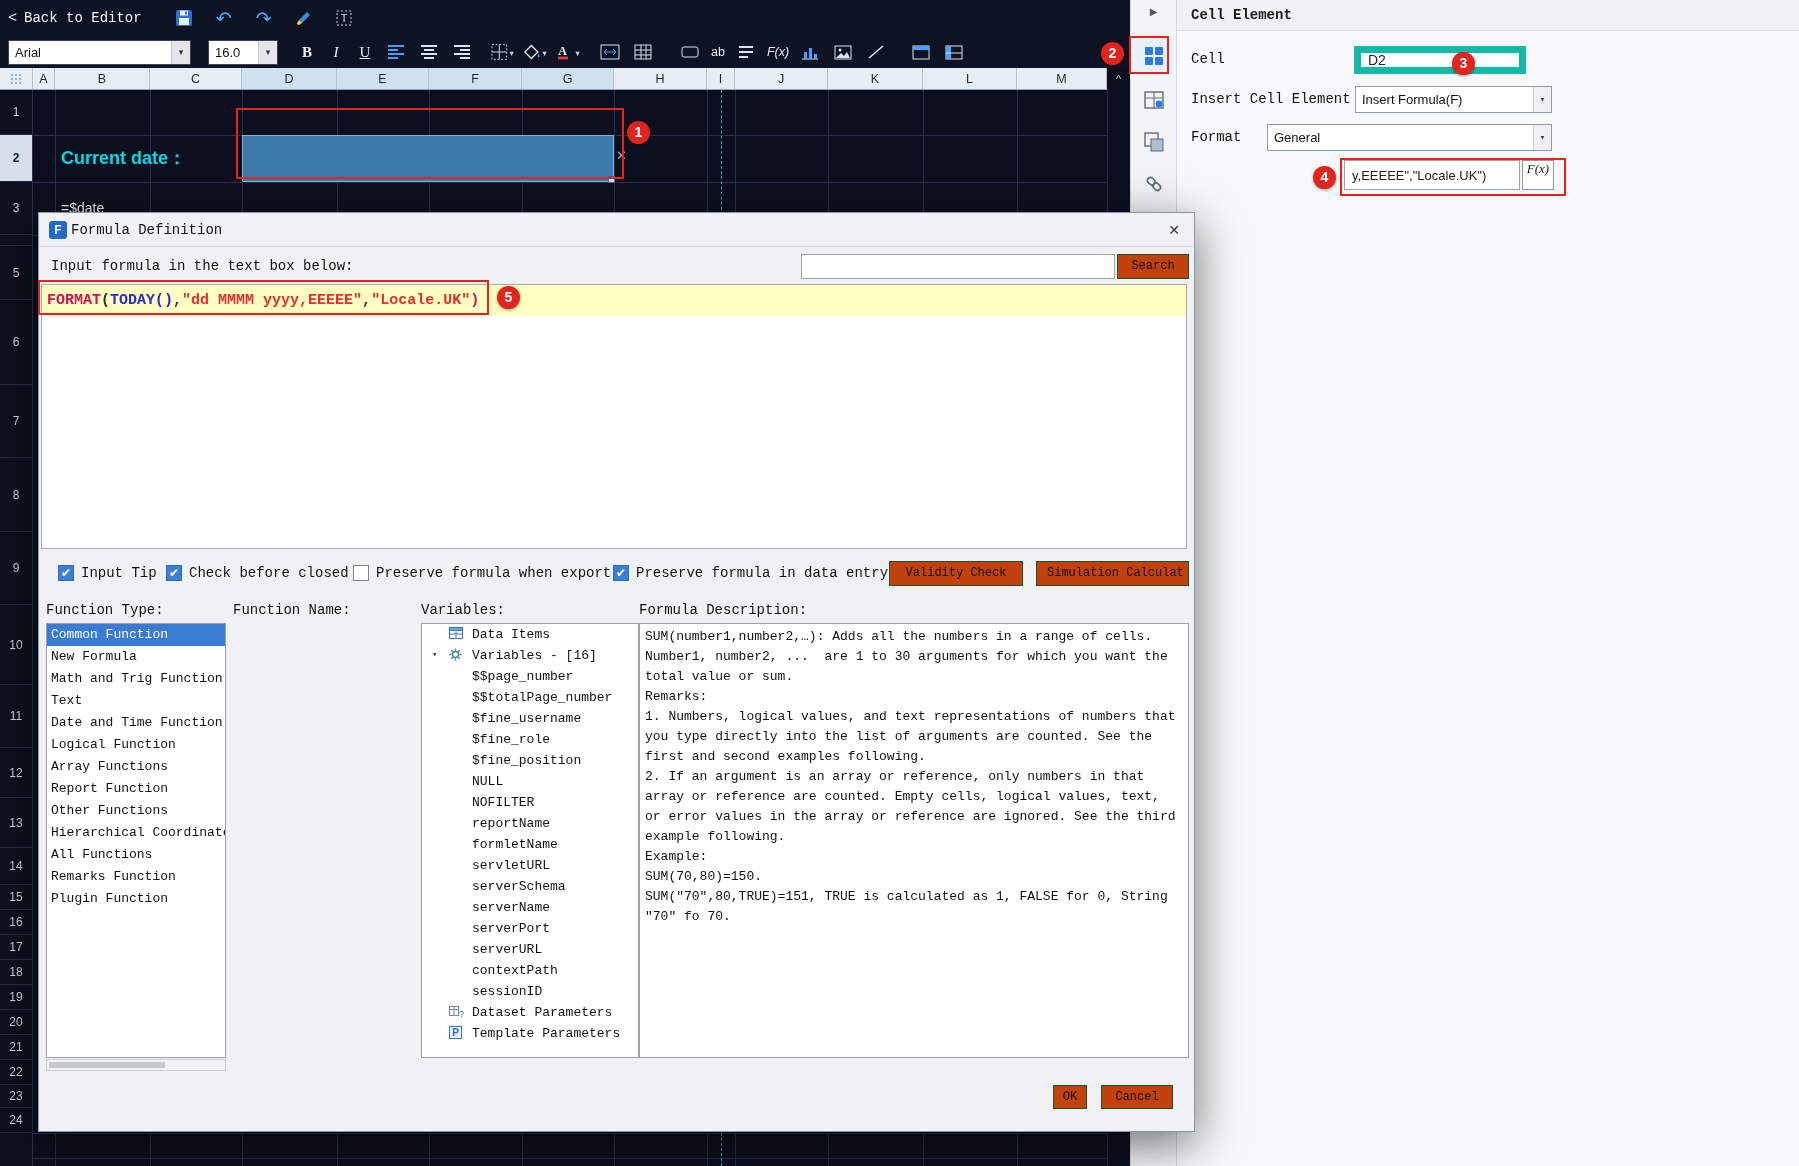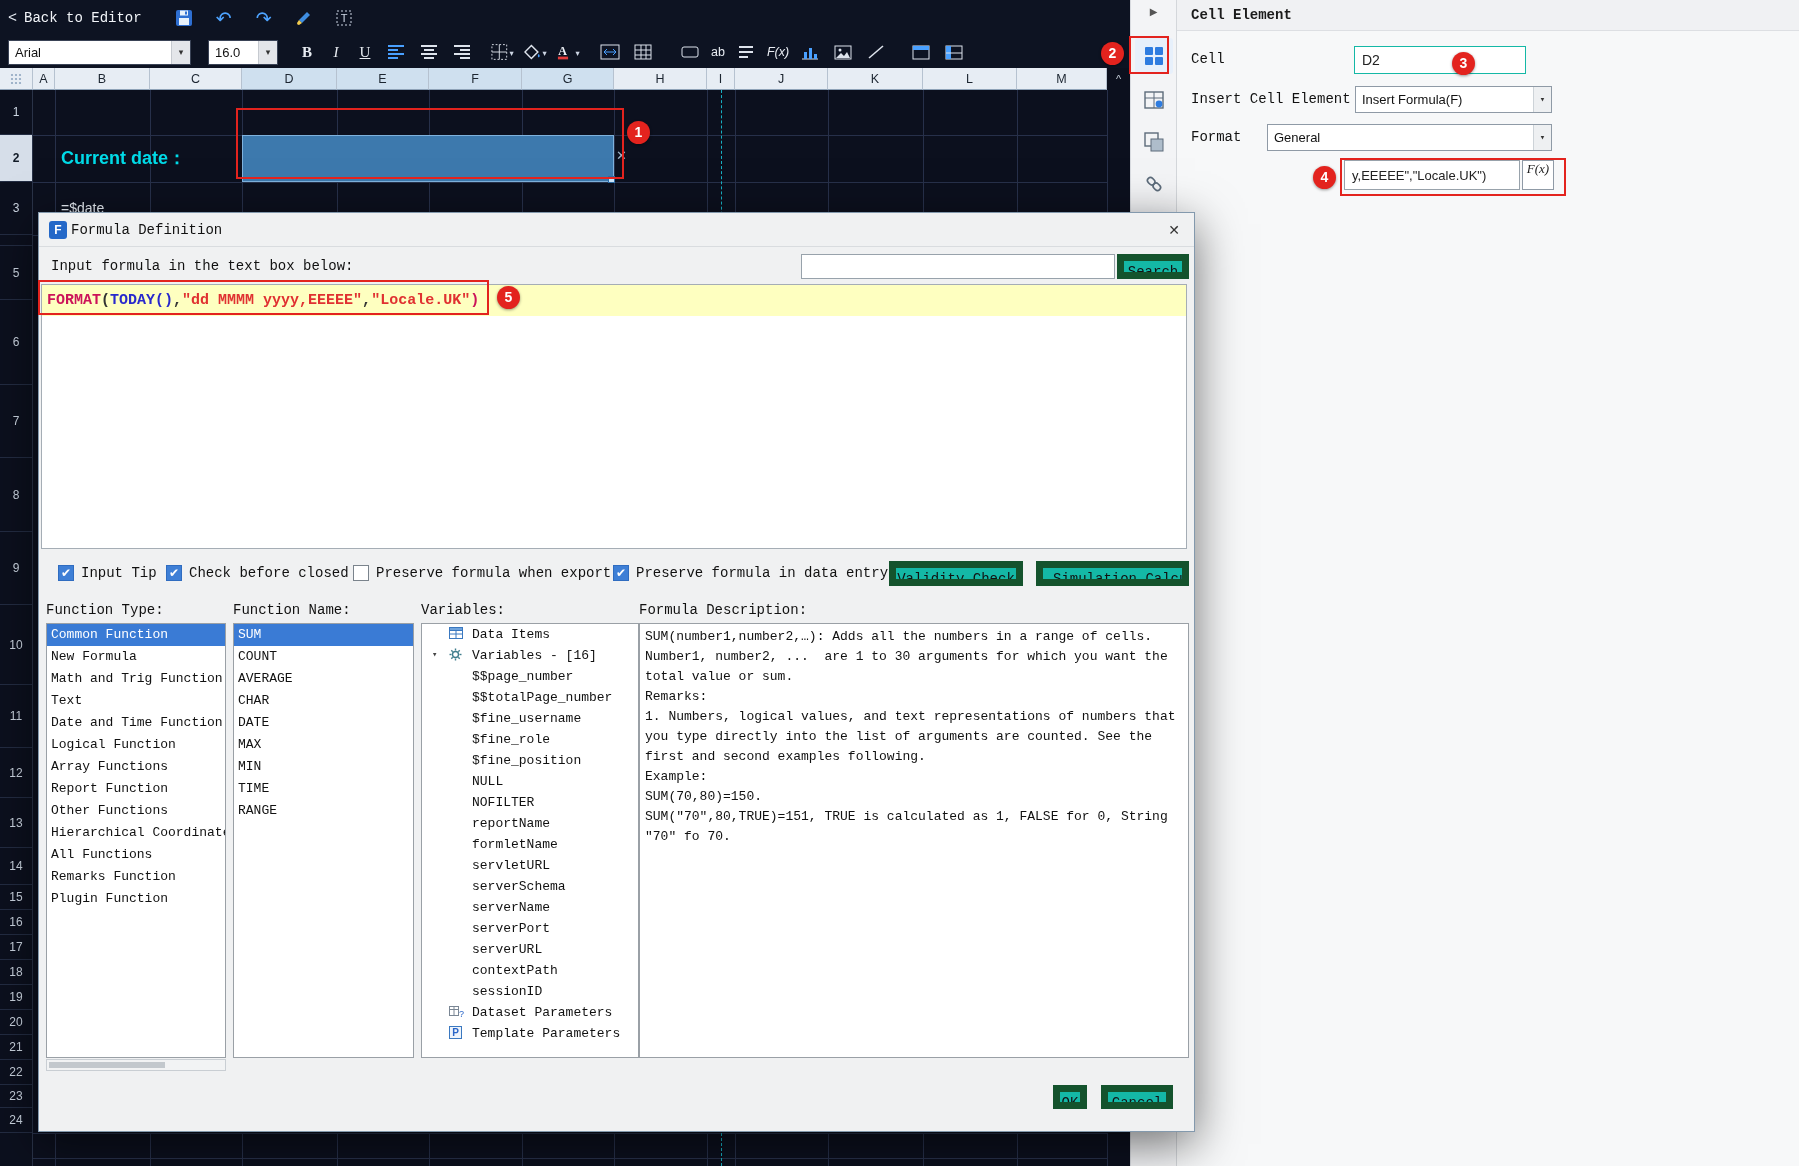--- a/index.html
+++ b/index.html
@@ -51,38 +51,38 @@
 .slot{position:absolute;left:4px;width:38px;height:36px;display:flex;align-items:center;justify-content:center}
 .s1{top:38px;background:#e7f0fb;border-radius:3px}
 .s2{top:82px}.s3{top:124px}.s4{top:166px}
 
 
 .panel{position:absolute;left:1176px;top:0;width:623px;height:1166px;background:#f7f8f9;border-left:1px solid #d4d7db;z-index:3;font-family:"Liberation Mono","DejaVu Sans Mono",monospace}
 .phead{height:31px;background:#f0f1f3;border-bottom:1px solid #dddfe3;line-height:31px;padding-left:14px;font-size:14px;font-weight:bold;color:#1b1b1b}
 .plabel{position:absolute;font-size:14px;color:#111;height:27px;line-height:27px;white-space:nowrap}
 .pl1{left:14px;top:46px}.pl2{left:14px;top:86px}.pl3{left:14px;top:124px}
 .pinput{position:absolute;background:#fff;display:flex;align-items:center;padding:0 7px;font-family:"Liberation Sans",sans-serif;overflow:hidden;white-space:nowrap}
-.cellinput{left:177px;top:46px;width:172px;height:28px;border:1px solid #14b8a6;font-size:14px;color:#222}
+.cellinput{left:177px;top:46px;width:172px;height:28px;border:7px solid #14b8a6;font-size:14px;color:#222}
 .ftail{left:167px;top:160px;width:176px;height:30px;border:1px solid #98a2ab;font-size:13px;color:#222}
 .pcombo{position:absolute;background:#fff;border:1px solid #8f9aa6;display:flex}
 .pc1{left:178px;top:86px;width:197px;height:27px}
 .pc2{left:90px;top:124px;width:285px;height:27px}
 .pcombo .cval{flex:1;padding:0 6px;line-height:25px;font-size:13px;color:#111;white-space:nowrap;overflow:hidden;font-family:Liberation Sans, sans-serif}
 .pcombo .carr{width:18px;border-left:1px solid #cdd3d8;background:#eef0f2}
 .pfx{position:absolute;left:345px;top:160px;width:32px;height:30px;background:#fff;border:1px solid #8f9aa6;text-align:center;line-height:28px;font:italic 13px "Liberation Serif",serif;color:#222}
 
 
 .dialog{position:absolute;left:38px;top:212px;width:1157px;height:920px;background:#f0f1f2;border:1px solid #8399ad;box-shadow:0 12px 44px rgba(0,0,0,.55);z-index:50;font-family:"Liberation Mono","DejaVu Sans Mono",monospace}
 .dtitle{position:absolute;left:0;top:0;right:0;height:34px;background:#f0f1f2;border-bottom:1px solid #d9dcdf;display:flex;align-items:center;padding-left:10px}
 .dlogo{width:18px;height:18px;background:#2468c8;border-radius:3px;color:#fff;font:bold 12px/18px "Liberation Sans",sans-serif;text-align:center}
 .dtext{margin-left:4px;font-size:14px;color:#111}
 .dclose{position:absolute;right:14px;top:9px;font-size:14px;color:#333;font-family:"DejaVu Sans",sans-serif}
 .dprompt{position:absolute;left:12px;top:40px;height:26px;line-height:26px;font-size:14px;color:#111}
 .dsearch{position:absolute;left:762px;top:41px;width:314px;height:25px;background:#fff;border:1px solid #98a2ab}
-.dbtn{position:absolute;background:#14b8a6;border:7px solid #14532d;text-align:center;font-size:14px;color:#111;overflow:hidden;white-space:nowrap}
+.dbtn{position:absolute;background:#c2410c;border:1px solid #14532d;text-align:center;font-size:12px;color:#111;overflow:hidden;white-space:nowrap}
 .searchbtn{left:1078px;top:41px;width:72px;height:25px;line-height:23px}
 .editor{position:absolute;left:2px;top:71px;width:1146px;height:265px;background:#fff;border:1px solid #a5adb5}
 .fline{height:31px;background:#feffc0;line-height:31px;padding-left:5px;font-size:15px;font-weight:bold;white-space:pre}
 .cbrow{position:absolute;left:0;top:348px;width:100%;height:25px}
 .cbitem{position:absolute;top:1px;display:flex;align-items:center;gap:7px;height:22px}
 .cbox{width:16px;height:16px;background:#fff;border:1px solid #7a838c;font:bold 12px/15px "DejaVu Sans",sans-serif;text-align:center;color:#fff;flex:none}
 .cbox.on{background:#3e7fd6;border-color:#2f6cc0}
 .cblabel{font-size:14px;color:#111;white-space:nowrap}
 .validity{left:850px;top:348px;width:134px;height:25px;line-height:23px}
 .simulation{left:997px;top:348px;width:153px;height:25px;line-height:23px;text-align:left;padding-left:10px}
@@ -484,31 +484,20 @@
         <div class="litem">Report Function</div>
         <div class="litem">Other Functions</div>
         <div class="litem">Hierarchical Coordinate</div>
         <div class="litem">All Functions</div>
         <div class="litem">Remarks Function</div>
         <div class="litem">Plugin Function</div>
       </div>
     <div class="hscroll">
         <div class="hthumb"></div>
       </div>
-    <div class="lbox fnlist">
-        <div class="litem sel">SUM</div>
-        <div class="litem">COUNT</div>
-        <div class="litem">AVERAGE</div>
-        <div class="litem">CHAR</div>
-        <div class="litem">DATE</div>
-        <div class="litem">MAX</div>
-        <div class="litem">MIN</div>
-        <div class="litem">TIME</div>
-        <div class="litem">RANGE</div>
-      </div>
     <div class="lbox varbox">
         <div class="trow">
           <div class="ticn"><svg width="14" height="12" viewBox="0 0 14 12">
               <rect x="0.5" y="0.5" width="13" height="11" fill="#fff" stroke="#3a78c0"></rect>
               <rect x="0.5" y="0.5" width="13" height="3" fill="#6fa3dc" stroke="#3a78c0"></rect>
               <line x1="0.5" y1="7" x2="13.5" y2="7" stroke="#3a78c0"></line>
               <line x1="7" y1="3.5" x2="7" y2="11.5" stroke="#3a78c0"></line>
             </svg></div>
           <div class="tlabel">Data Items</div>
         </div>
@@ -591,20 +580,21 @@
               <rect x="0.5" y="0.5" width="12" height="12" fill="#eef4fb" stroke="#3a78c0"></rect>
               <text x="6.5" y="10" font-size="10" font-weight="bold" fill="#2a66c8" text-anchor="middle" font-family="Liberation Sans">P</text>
             </svg></div>
           <div class="tlabel">Template Parameters</div>
         </div>
       </div>
     <div class="lbox descbox">
         <div class="dpar">SUM(number1,number2,…): Adds all the numbers in a range of cells. Number1, number2, ...  are 1 to 30 arguments for which you want the total value or sum.</div>
         <div class="dpar">Remarks:</div>
         <div class="dpar">1. Numbers, logical values, and text representations of numbers that you type directly into the list of arguments are counted. See the first and second examples following.</div>
+        <div class="dpar">2. If an argument is an array or reference, only numbers in that array or reference are counted. Empty cells, logical values, text, or error values in the array or reference are ignored. See the third example following.</div>
         <div class="dpar">Example:</div>
         <div class="dpar">SUM(70,80)=150.</div>
         <div class="dpar">SUM("70",80,TRUE)=151, TRUE is calculated as 1, FALSE for 0, String "70" fo 70.</div>
       </div>
     <div class="dbtn okbtn">OK</div>
     <div class="dbtn cancelbtn">Cancel</div>
   </div>
 
   <div>
       <div class="abox" style="left: 236px; top: 108px; width: 388px; height: 71px;"></div>

